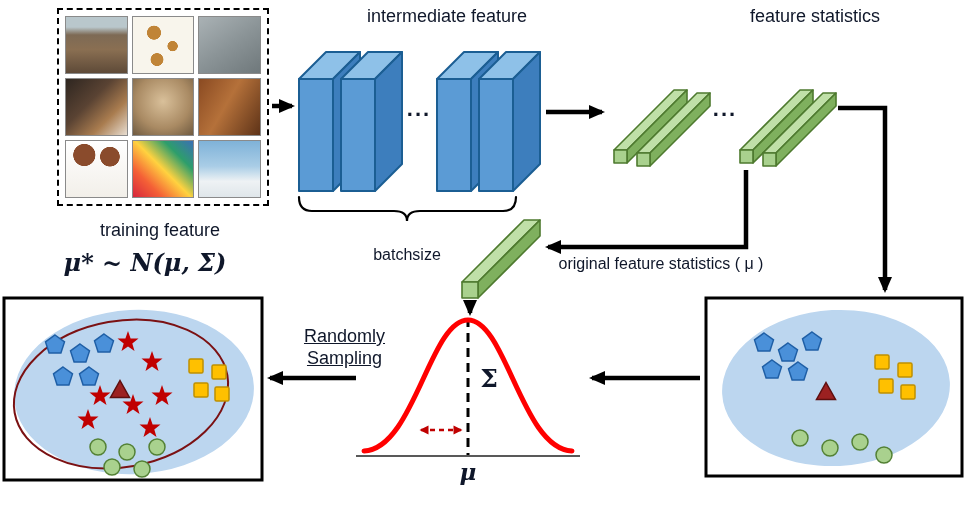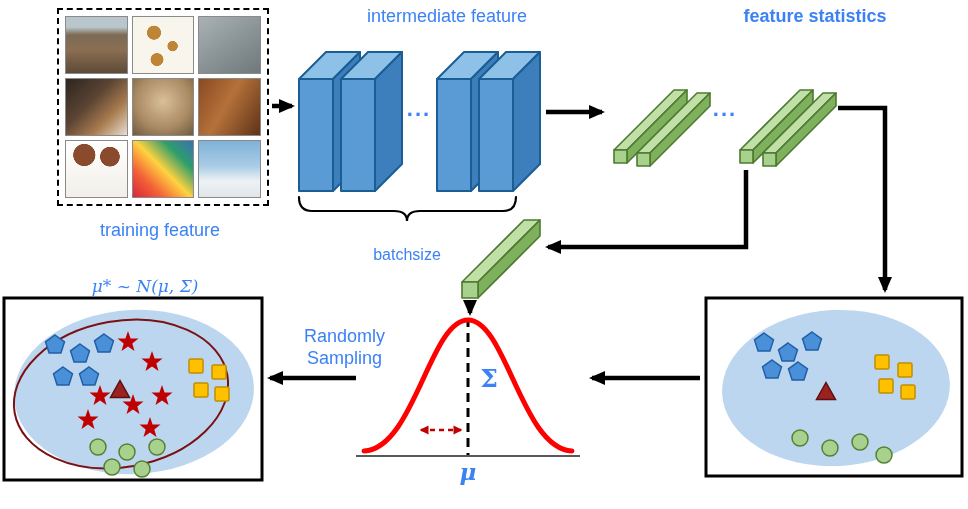--- a/index.html
+++ b/index.html
@@ -1,22 +1,22 @@
 <!DOCTYPE html>
 <html><head>
 <meta charset="utf-8">
 <style>
   html,body { margin:0; padding:0; background:#fff; }
   #fig {
     position:relative; width:968px; height:509px;
     font-family:"Liberation Sans", sans-serif; background:#fff; overflow:hidden;
   }
   svg.canvas { position:absolute; left:0; top:0; }
-  .lbl { position:absolute; color:#3b82f6; text-align:center; line-height:1.22; }
-  .lbl .ln { display:block; }
+  .lbl { position:absolute; color:#0f172a; text-align:center; line-height:1.22; }
+  .lbl .ln { display:block;text-decoration:underline; }
 
   
   .train-box {
     position:absolute; left:57px; top:8px; width:212px; height:198px;
     border:2.5px dashed #000; box-sizing:border-box; padding:6px;
     display:grid; grid-template-columns:repeat(3,1fr); grid-template-rows:repeat(3,1fr);
     gap:4px; background:#fff;
   }
   .cell { border:1px solid #8a8a8a; }
   .im1 { background:linear-gradient(180deg,#b9c7cc 0%,#b9c7cc 18%,#7d6a55 32%,#8a6f52 58%,#5e4a38 100%); }
@@ -176,36 +176,37 @@
     <div class="cell im4"></div>
     <div class="cell im5"></div>
     <div class="cell im6"></div>
     <div class="cell im7"></div>
     <div class="cell im8"></div>
     <div class="cell im9"></div>
   </div>
 
   <div class="lbl t17" style="left:352px;top:6px;width:190px;">intermediate feature</div>
 
-  <div class="lbl t17" style="left:725px;top:6px;width:180px;font-weight:bold;">feature statistics</div>
+  <div class="lbl t17" style="left:725px;top:6px;width:180px;">feature statistics</div>
 
   <div class="lbl t17" style="left:70px;top:220px;width:180px;">training feature</div>
 
   <div class="lbl t16" style="left:347px;top:223px;width:120px;margin-top:22px;">batchsize</div>
 
+  <div class="lbl t16" style="left:525px;top:254px;width:272px;">original feature statistics ( μ )</div>
 
   <div class="lbl t17" style="left:282px;top:326px;width:125px;">
     <span class="ln">Randomly</span>
     <span class="ln">Sampling</span>
   </div>
 
   <div class="lbl t17" style="left:570px;top:326px;width:155px;">
   </div>
 
-  <div class="lbl math" style="left:55px;top:276px;width:180px;font-size:17px;">μ* ~ N(μ, Σ)</div>
+  <div class="lbl math" style="left:55px;top:248px;width:180px;font-size:24px;font-weight:bold;">μ* ~ N(μ, Σ)</div>
 
   <div class="lbl" style="left:474px;top:364px;width:30px;font-size:25px;font-family:'DejaVu Serif',serif;font-weight:bold;">Σ</div>
 
   <div class="lbl math" style="left:454px;top:458px;width:28px;font-size:23px;font-weight:bold;">μ</div>
 
   <div class="lbl dots" style="left:403px;top:96px;width:32px;">...</div>
 
   <div class="lbl dots" style="left:709px;top:96px;width:32px;">...</div>
 
 </div>

